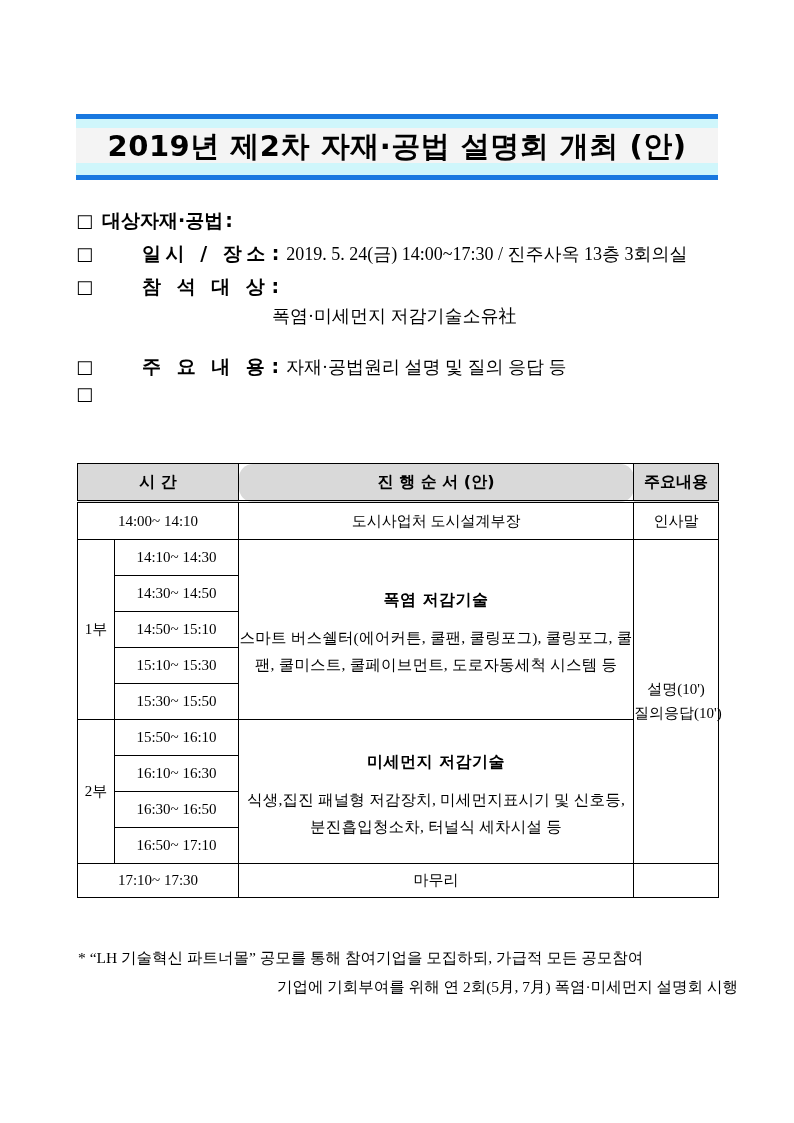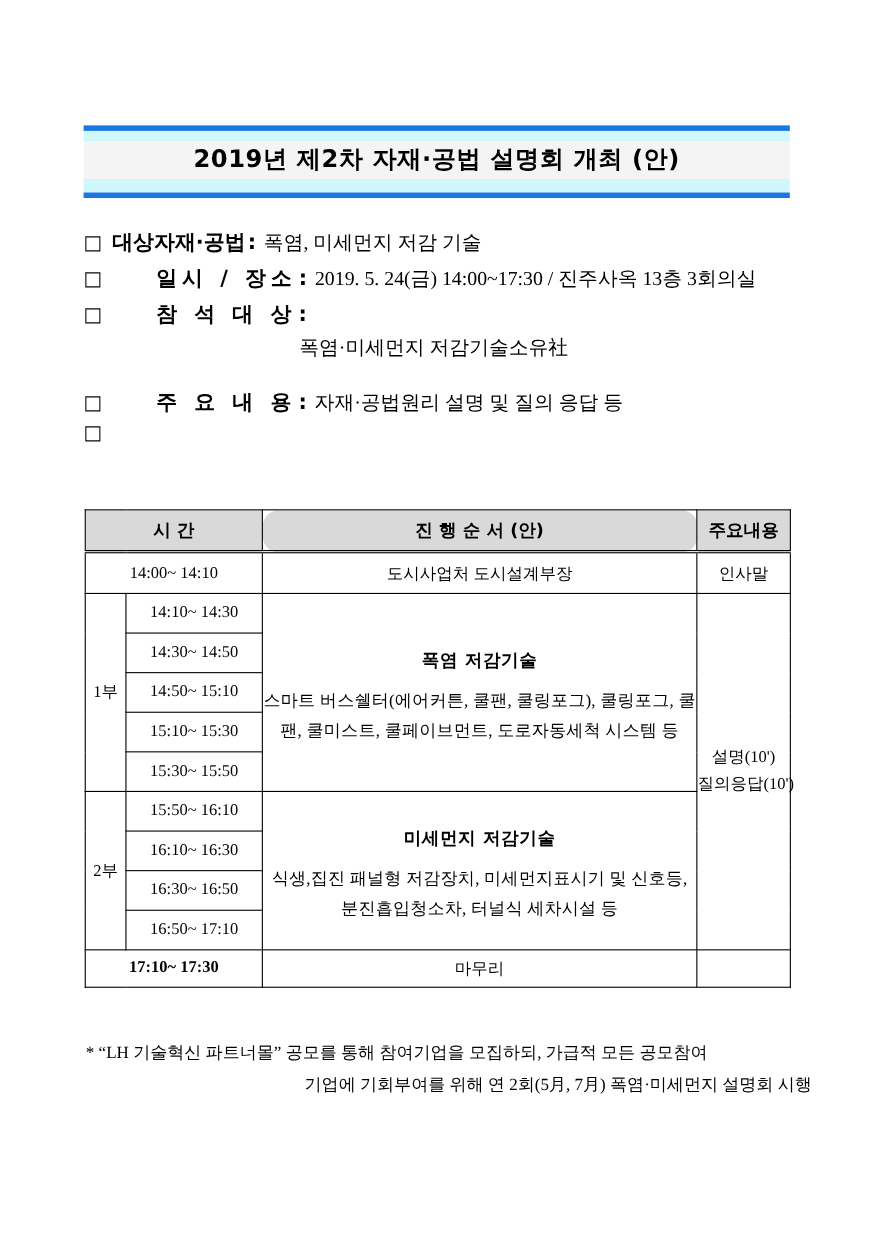--- a/index.html
+++ b/index.html
@@ -43,21 +43,21 @@
       #CFF6FB 44px,
       #CFF6FB 100%
     );
     display: flex;
     align-items: center;
     justify-content: center;
   }
   .title-text {
     font-family: "DejaVu Sans", "Liberation Sans", sans-serif;
     font-weight: bold;
-    font-size: 22px;
+    font-size: 29px;
     letter-spacing: 0.5px;
     white-space: nowrap;
     line-height: 1;
     color: #000;
     padding-bottom: 2px;
     text-align: right;
   }
 
   
   .bullets {
@@ -170,21 +170,21 @@
     letter-spacing: 0.2px;
   }
   td.note-cell {
     font-size: 14px;
     line-height: 1.55;
     text-align: left;
     padding-left: 3px;
   }
   td.note-cell .nl { display: block; white-space: nowrap; }
   td.greet-cell { font-size: 15px; }
-  td.last-time { height: 33px; font-weight: bold; }
+  td.last-time { height: 33px; }
   td.wrapup { font-size: 15px; }
 
   
   col.c-part  { width: 37px; }
   col.c-time  { width: 124px; }
   col.c-order { width: 395px; }
   col.c-note  { width: 85px; }
 
   
   .footnote {
@@ -207,21 +207,20 @@
   <div class="title-banner">
     <div class="title-text">2019년 제2차 자재·공법 설명회 개최 (안)</div>
   </div>
 
   <div class="bullets">
 
     <div class="bullet-row">
       <span class="bullet-box">□</span>
       <span class="bullet-label">대상자재·공법</span>
       <span class="bullet-colon">:</span>
-      <span class="bullet-value">폭염, 미세먼지 저감 기술</span>
     </div>
 
     <div class="bullet-row">
       <span class="bullet-box">□</span>
       <span class="bullet-label spaced">일시 / 장소</span>
       <span class="bullet-colon">:</span>
       <span class="bullet-value">2019. 5. 24(금) 14:00~17:30 / 진주사옥 13층 3회의실</span>
     </div>
 
     <div class="bullet-row">

